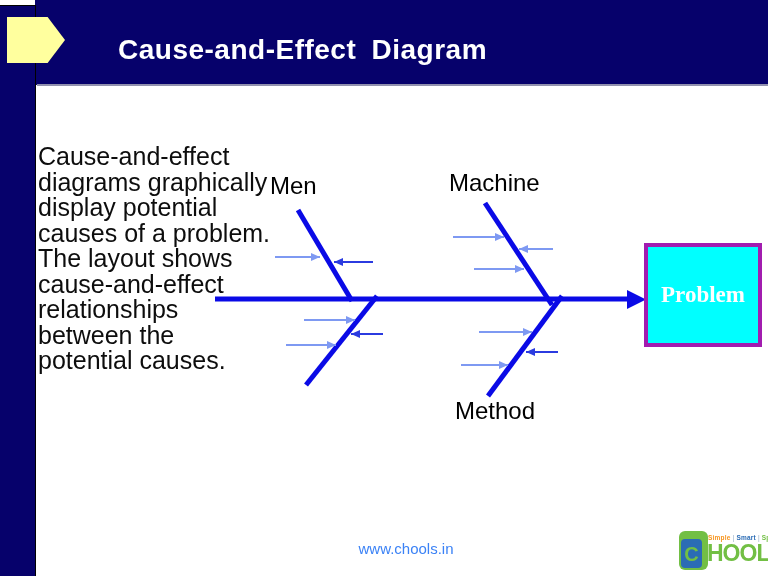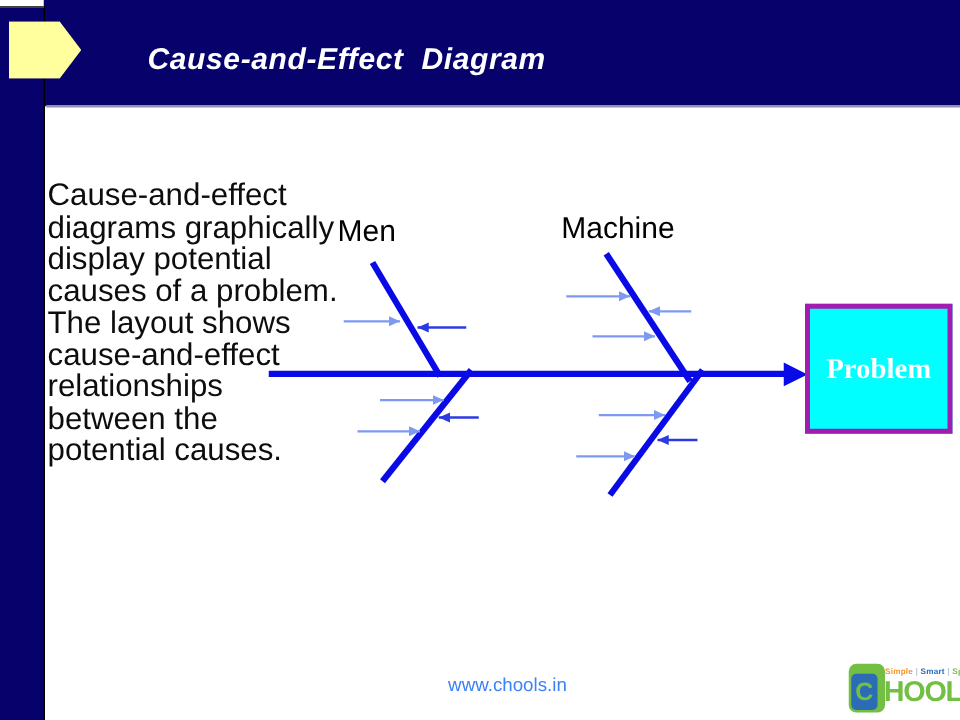--- a/index.html
+++ b/index.html
@@ -11,21 +11,21 @@
   .title-bar{position:absolute;left:0;top:0;width:768px;height:85px;background:#06016B;}
   .title-sep{position:absolute;left:37px;top:84px;width:731px;height:2px;background:#9191AE;}
   .corner-patch{position:absolute;left:0;top:0;width:35px;height:5px;background:#ffffff;border-bottom:1px solid #000;}
   .sidebar{position:absolute;left:0;top:5px;width:35px;height:571px;background:#06016B;border-right:1px solid #000;}
   .yellow-accent{
     position:absolute;left:7px;top:17px;width:58px;height:46px;background:#FFFF9E;
     clip-path:polygon(0 0,70% 0,100% 50%,70% 100%,0 100%);
   }
   .slide-title{
     position:absolute;left:118px;top:34px;color:#ffffff;
-    font-size:24px;font-weight:bold;font-style:italic;
+    font-size:28px;font-weight:bold;
     letter-spacing:.5px;word-spacing:7px;white-space:nowrap;
   }
   
   .body-text{position:absolute;left:38px;top:144px;color:#0d0d0d;font-size:25px;line-height:25.5px;}
   .body-text div{white-space:nowrap;}
   
   .fishbone{position:absolute;left:0;top:0;width:768px;height:576px;}
   
   .cat-label{
     position:absolute;color:#000;font-family:Liberation Sans, sans-serif;
@@ -128,20 +128,21 @@
     <line x1="383" y1="334" x2="351" y2="334" stroke="#2B3BE0" stroke-width="2" marker-end="url(#headMedium)"></line>
     <line x1="286" y1="345" x2="336" y2="345" stroke="#7E99F2" stroke-width="1.8" marker-end="url(#headLight)"></line>
 
     <line x1="479" y1="332" x2="532" y2="332" stroke="#7E99F2" stroke-width="1.8" marker-end="url(#headLight)"></line>
     <line x1="558" y1="352" x2="526" y2="352" stroke="#2B3BE0" stroke-width="2" marker-end="url(#headMedium)"></line>
     <line x1="461" y1="365" x2="508" y2="365" stroke="#7E99F2" stroke-width="1.8" marker-end="url(#headLight)"></line>
   </svg>
 
   <div class="cat-label lbl-men">Men</div>
   <div class="cat-label lbl-machine">Machine</div>
+  <div class="cat-label lbl-method">Method</div>
 
   <div class="problem-box">
     <span>Problem</span>
   </div>
 
   <div class="footer-url">www.chools.in</div>
 
   <div class="logo">
     <div class="logo-icon">
       <div class="logo-icon-inner">

